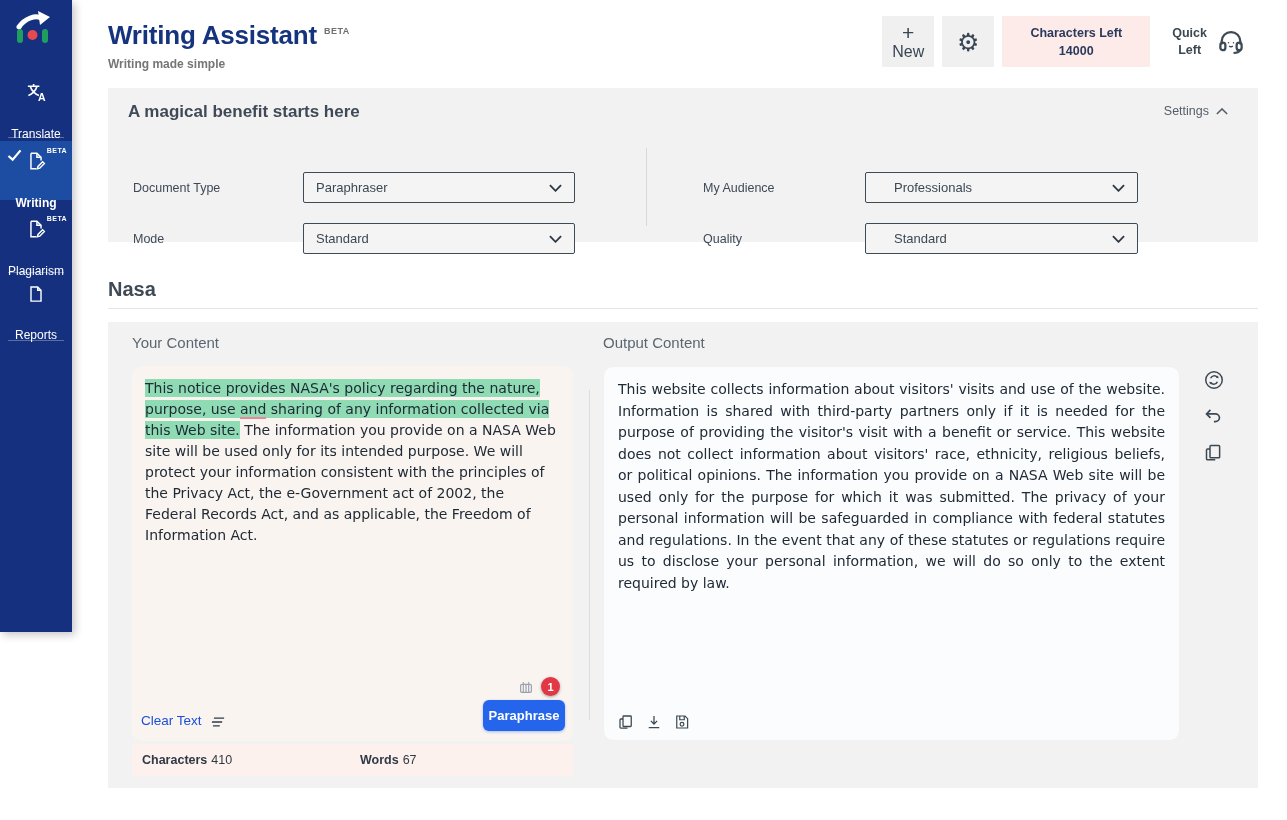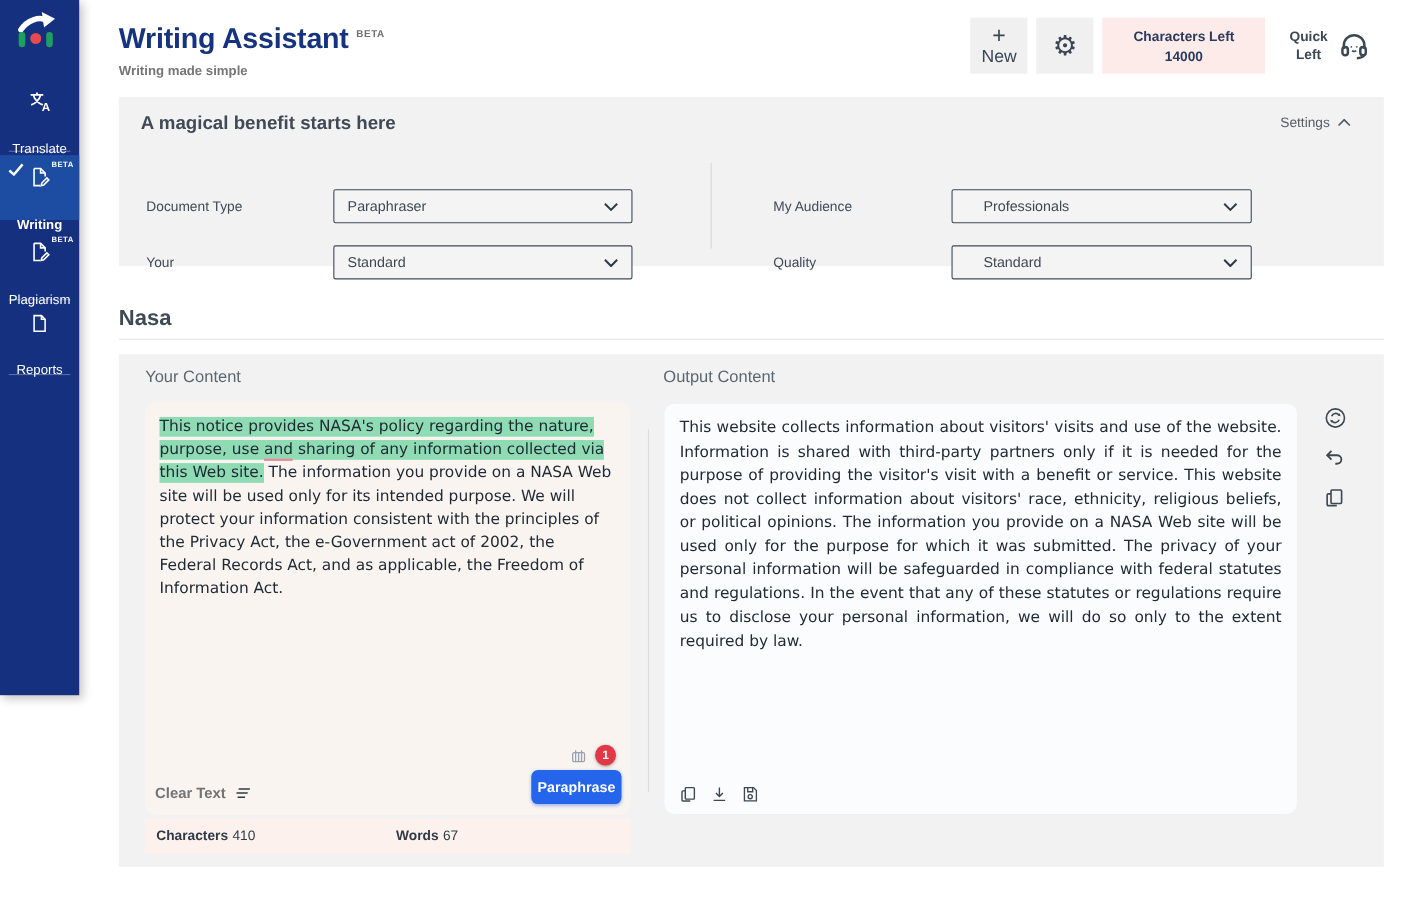--- a/index.html
+++ b/index.html
@@ -64,22 +64,22 @@
   .col-title.in { left:24px; } .col-title.out { left:495px; }
   .editor { position:absolute; top:44px; height:375px; border-radius:10px; }
   .editor-text { padding:12px 13px; font-family:"DejaVu Sans", sans-serif; font-size:14px;
     line-height:21px; color:#202b36; }
   .input-editor { left:24px; width:441px; background:#faf4f1; }
   .mark-green { background:#8fdcb4; padding:1px 0; }
   .word-underline { border-bottom:2px solid #e8889a; }
   .suggest-row { position:absolute; right:13px; bottom:45px; display:flex; align-items:center; gap:6px; }
   .badge-red { width:19px; height:19px; border-radius:50%; background:#E23744; color:#fff; font-size:11px;
     font-weight:700; display:flex; align-items:center; justify-content:center; box-shadow:0 1px 3px rgba(0,0,0,.35); cursor:pointer; }
-  .clear-text { position:absolute; left:9px; bottom:13px; display:flex; align-items:center; gap:7px;
-    font-size:13.5px; font-weight:700; color:#737373; cursor:pointer; }
+  .clear-text { position:absolute; left:9px; bottom:13px; display:flex; align-items:flex-end; gap:7px;
+    font-size:13.5px; font-weight:400; color:#1d4ed8; cursor:pointer; }
   .paraphrase-btn { position:absolute; right:8px; bottom:10px; width:82px; height:31px; background:#2565EB;
     border:none; border-radius:6px; color:#fff; font-size:13px; font-weight:700; cursor:pointer;
     box-shadow:0 1px 3px rgba(37,101,235,.4); }
   .output-editor { left:495px; width:577px; background:#fbfcfd; border:1px solid #f1f1f1; }
   .output-editor .editor-text { font-size:14px; line-height:21.5px; text-align:justify; padding:12px 14px; }
   .out-icons { position:absolute; left:13px; bottom:9px; display:flex; align-items:center; gap:10px; }
   .icon-btn { background:none; border:none; padding:0; cursor:pointer; display:flex; }
   .stats-bar { position:absolute; top:422px; height:32px; display:flex; align-items:center;
     padding:0 10px; font-size:12.5px; color:#2f3a45; }
   .stats-bar b { font-weight:700; margin-right:4px; }
@@ -203,21 +203,21 @@
       <div class="field-row">
         <span class="field-label">Document Type</span>
         <div class="select-box">
           <span class="select-value">Paraphraser</span>
           <svg viewBox="0 0 14 8" width="13" height="8">
               <path d="M1 1 L7 7 L13 1" stroke="#2f3a45" stroke-width="2" fill="none"></path>
             </svg>
         </div>
       </div>
       <div class="field-row">
-        <span class="field-label">Your</span>
+        <span class="field-label">Mode</span>
         <div class="select-box">
           <span class="select-value">Standard</span>
           <svg viewBox="0 0 14 8" width="13" height="8">
               <path d="M1 1 L7 7 L13 1" stroke="#2f3a45" stroke-width="2" fill="none"></path>
             </svg>
         </div>
       </div>
     </div>
 
     <div class="settings-vdivider"></div>

